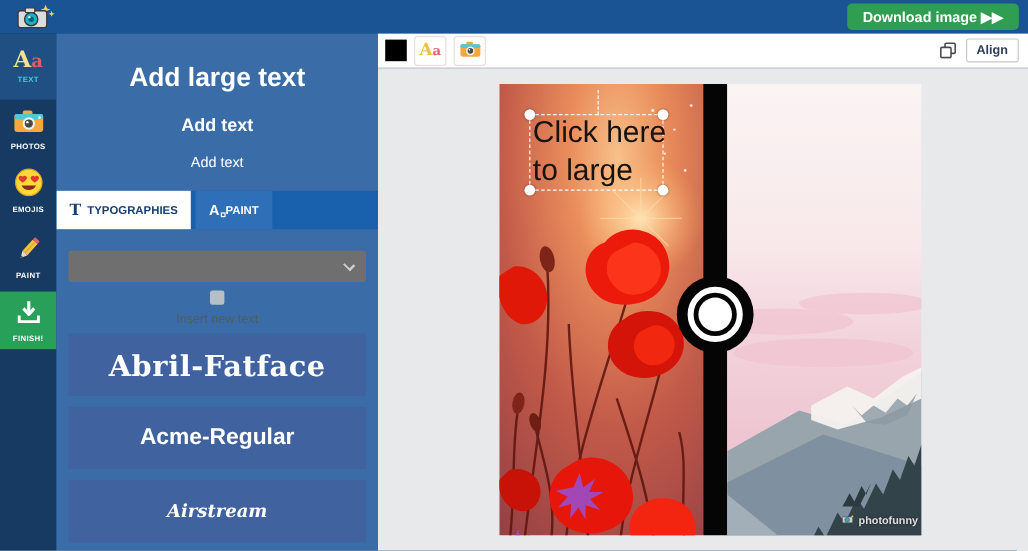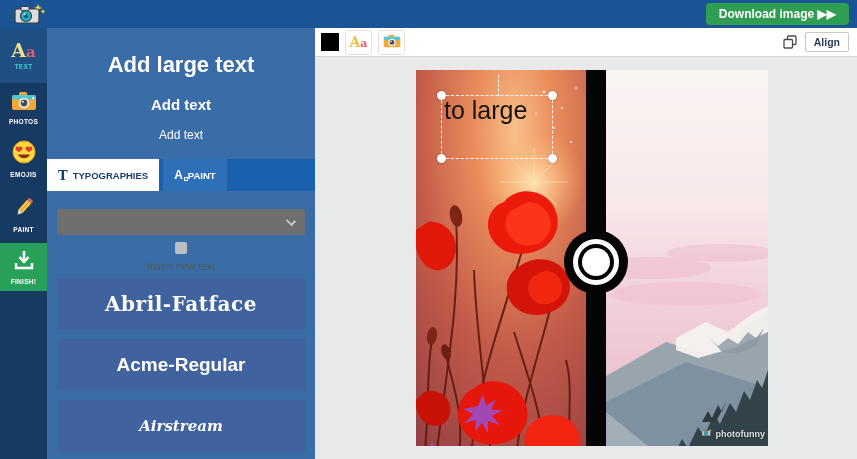--- a/index.html
+++ b/index.html
@@ -40,21 +40,21 @@
   .tab-t { font-family:"DejaVu Serif",serif; font-size:13px; font-weight:bold; }
   .tab-a { position:relative; font-size:12px; font-weight:bold; }
   .tab-a .sub { position:absolute; right:-5px; bottom:1px; width:4px; height:4px; border:1px solid #fff; }
   .dropdown { margin:18px 10px 0 10px; height:26px; background:#6f6f6f; border-radius:2px; position:relative; cursor:pointer; }
   .dropdown .chev { position:absolute; right:10px; top:8px; width:8px; height:8px; border-right:2px solid #cfcfcf; border-bottom:2px solid #cfcfcf; transform:rotate(45deg) scale(1,0.8); }
   .check-row { display:flex; align-items:center; gap:6px; margin:7px 10px 0 10px;flex-direction:column; }
   .checkbox { width:12px; height:12px; background:#b6bfc3; border-radius:2px; flex:none; cursor:pointer; }
   .check-label { font-size:10.5px; color:#4c5e58; }
   .font-list { margin:6px 10px 0 10px; }
   .font-item { height:52px; background:#40639f; margin-bottom:9px; display:flex; align-items:center; justify-content:center; color:#fff; cursor:pointer; }
-  .font-abril { font-family:"DejaVu Serif",serif; font-weight:bold; font-size:20px; letter-spacing:.5px; }
+  .font-abril { font-family:"DejaVu Serif",serif; font-weight:bold; font-size:24px; letter-spacing:.5px; }
   .font-acme  { font-family:"Liberation Sans",sans-serif; font-weight:bold; font-size:19px; }
   .font-airstream { font-family:"DejaVu Serif",serif; font-style:italic; font-weight:bold; font-size:15px; }
 
   
   .canvas-area { flex:1; display:flex; flex-direction:column; min-width:0; }
   .canvas-toolbar { height:29px; background:#fff; border-bottom:1px solid #d9d9d9; display:flex; align-items:center; padding:0 8px 0 6px; }
   .swatch { width:18px; height:18px; background:#000; margin-right:6px; cursor:pointer; }
   .tool-btn { width:27px; height:25px; border:1px solid #ecdede; border-radius:3px; background:#fff; display:flex; align-items:center; justify-content:center; margin-right:6px; cursor:pointer; }
   .tool-aa { font-family:"DejaVu Serif",serif; font-weight:bold; line-height:1; }
   .tool-aa .A1 { color:#edc23f; font-size:14px; }
@@ -327,20 +327,21 @@
             </div>
           </div>
 
           <div class="text-layer">
             <span class="rot-line"></span>
             <span class="handle h-tl"></span>
             <span class="handle h-tr"></span>
             <span class="handle h-bl"></span>
             <span class="handle h-br"></span>
             <div class="overlay-text">
+              <div>Click here</div>
               <div>to large</div>
             </div>
           </div>
 
           <div class="watermark">
             <span>
               <svg width="12" height="9" viewBox="0 0 34 24">
                 <polygon points="26,2 27.2,5 30,6 27.2,7 26,10 24.8,7 22,6 24.8,5" fill="#ffd43b"></polygon>
                 <rect x="3" y="7" width="24" height="14" rx="2" fill="#d0d0d0" stroke="#555" stroke-width="1.5"></rect>
                 <circle cx="14" cy="14" r="5.5" fill="#1fb0c9" stroke="#555" stroke-width="1.5"></circle>

